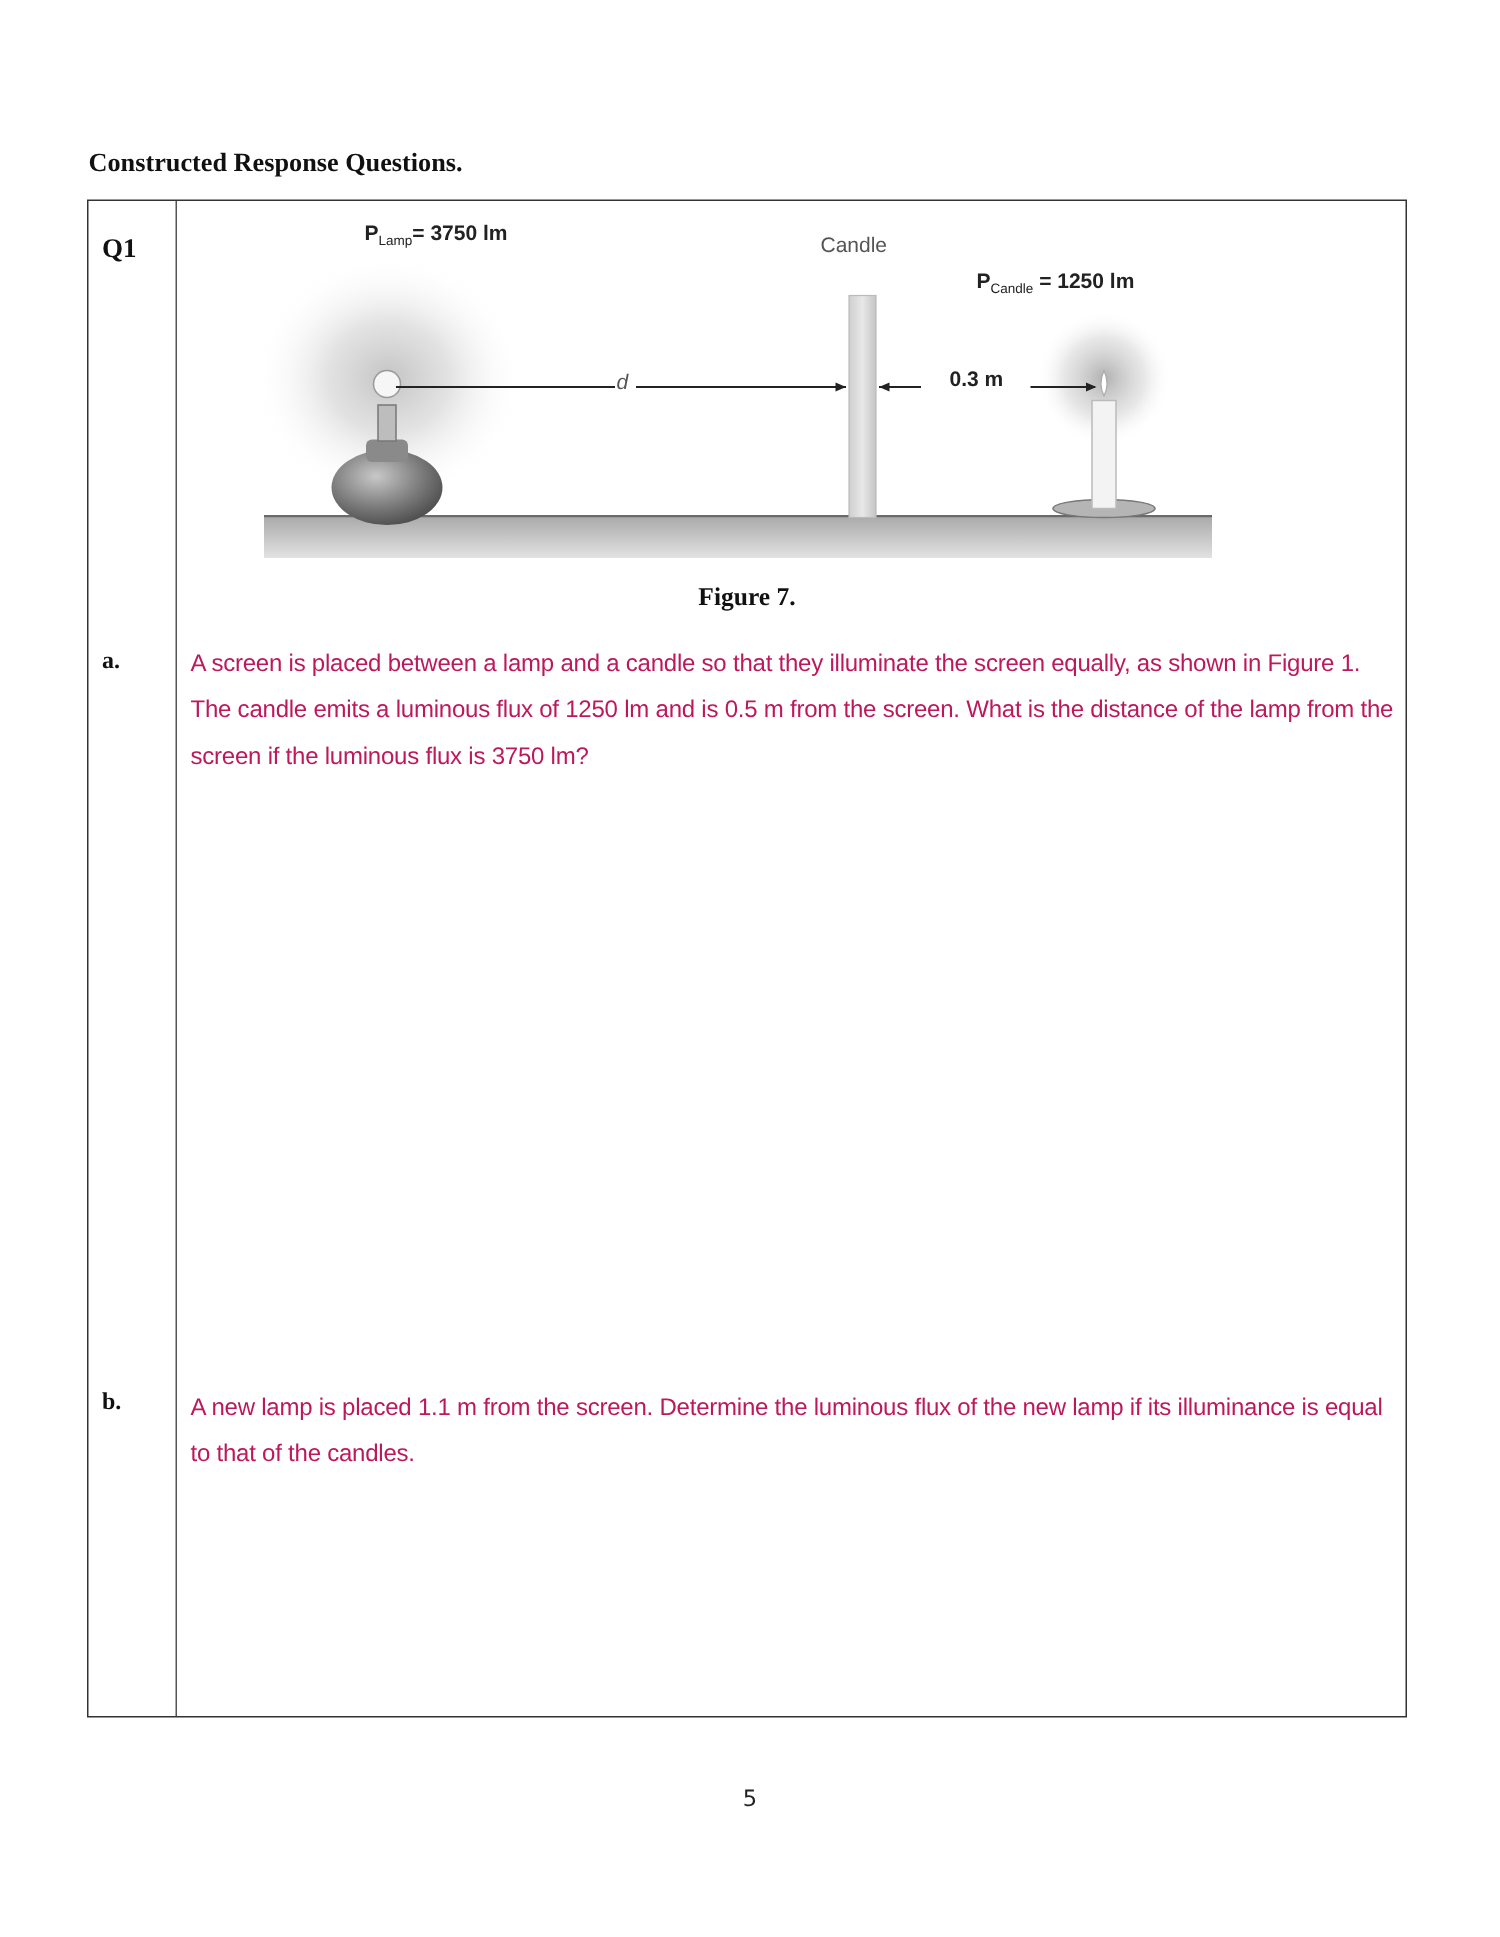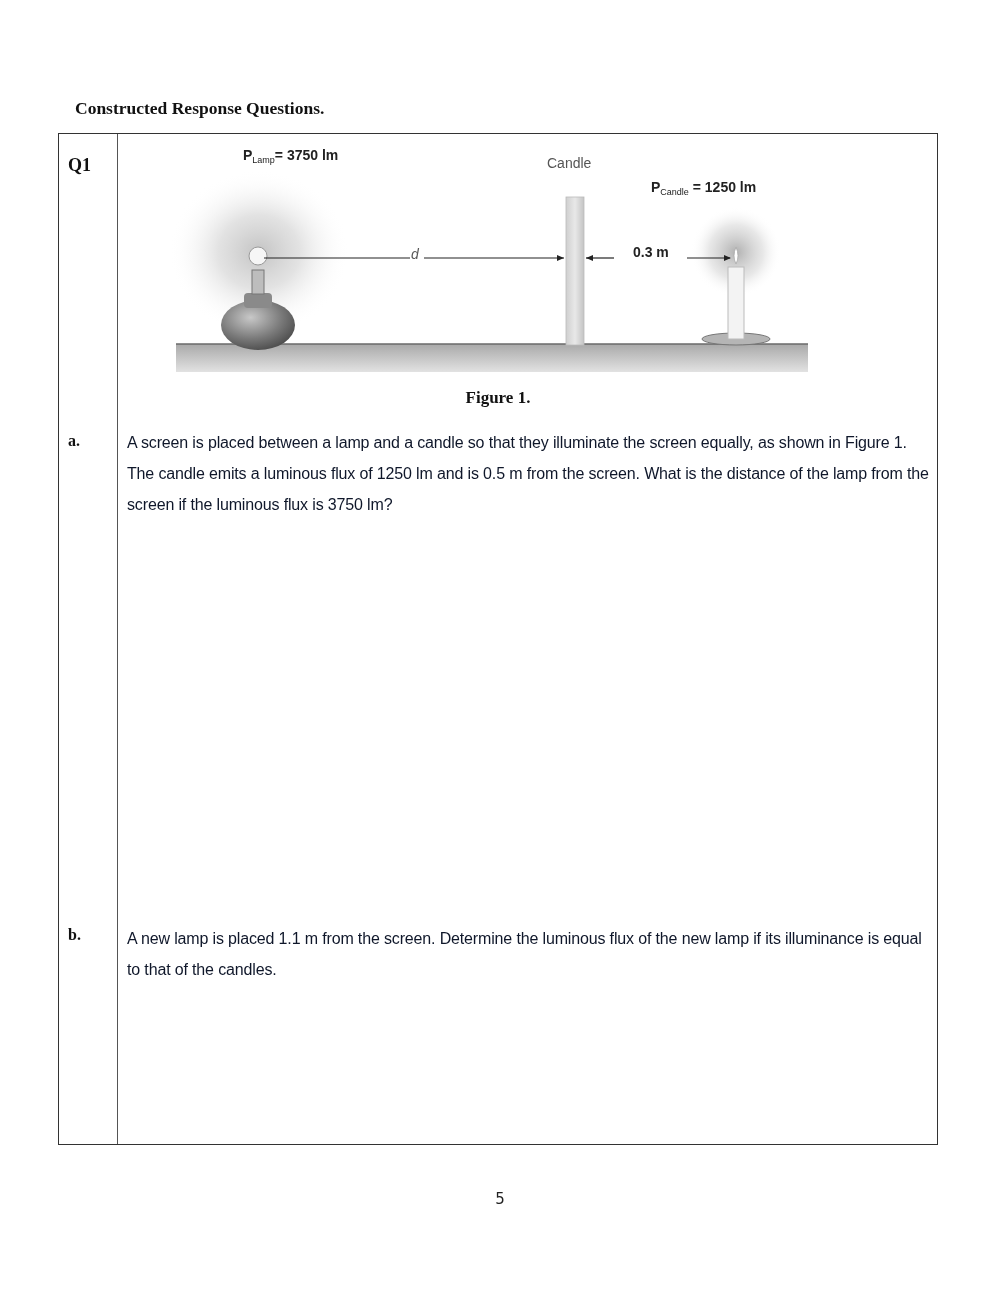--- a/index.html
+++ b/index.html
@@ -1,38 +1,38 @@
 <!DOCTYPE html>
 <html><head>
   <meta charset="utf-8">
   <style>
     html, body { margin: 0; padding: 0; background: #ffffff; }
     body { width: 1000px; height: 1291px; position: relative; overflow: hidden; }
     .heading {
       position: absolute; left: 59px; top: 98px;
-      font-family: "Liberation Serif", serif; font-weight: bold; font-size: 17.5px; color: #111; margin-left: 16px;
+      font-family: "Liberation Serif", serif; font-weight: bold; font-size: 17.5px; color: #111;
     }
     .qtable {
       position: absolute; left: 58px; top: 133px; width: 880px; height: 1012px;
       border: 1.5px solid #333; box-sizing: border-box;
     }
     .divider {
       position: absolute; left: 58px; top: 0; bottom: 0; width: 0;
       border-left: 1.2px solid #555;
     }
     .qlabel {
       position: absolute; left: 9px;
       font-family: "Liberation Serif", serif; font-weight: bold; color: #111;
     }
     .q1 { top: 21px; font-size: 18px; }
     .la { top: 298px; font-size: 16px; }
     .lb { top: 792px; font-size: 16px; }
     .qtext {
       position: absolute; left: 68px; width: 810px;
-      font-family: "Liberation Sans", sans-serif; font-size: 16px; line-height: 31px; color: #0f172a;
+      font-family: "Liberation Sans", sans-serif; font-size: 16px; line-height: 31px; color: #be185d;
       letter-spacing: -0.15px;
     }
     .ta { top: 293px; }
     .tb { top: 789px; }
     .caption {
       position: absolute; left: 0; width: 100%; top: 254px; text-align: center;
       font-family: "Liberation Serif", serif; font-weight: bold; font-size: 17px; color: #111;
     }
     .figure { position: absolute; left: 95px; top: 18px; width: 700px; height: 240px; }
     .flabel { position: absolute; font-family: "Liberation Sans", sans-serif; font-size: 14px; color: #222; font-weight: bold; white-space: nowrap; }
@@ -113,21 +113,21 @@
       </g>
     </svg>
 
     <div class="flabel" style="left:46px; top:-5px;padding-left:43px;"><span>P</span><sub>Lamp</sub><span>= 3750 lm</span></div>
     <div class="flabel" style="left:393px; top:3px; font-weight:normal; color:#555;">Candle</div>
     <div class="flabel" style="left:497px; top:4px;margin-top:23px;"><span>P</span><sub>Candle</sub><span> = 1250 lm</span></div>
     <div class="flabel" style="left:257px; top:94px; font-style:italic; font-weight:normal; color:#555;">d</div>
     <div class="flabel" style="left:479px; top:92px;">0.3 m</div>
   </div>
 
-  <div class="caption">Figure 1.</div>
+  <div class="caption">Figure 7.</div>
 
   <div class="qlabel la">a.</div>
   <div class="qtext ta">A screen is placed between a lamp and a candle so that they illuminate the screen equally, as shown in Figure 1. The candle emits a luminous flux of 1250 lm and is 0.5 m from the screen. What is the distance of the lamp from the screen if the luminous flux is 3750 lm?</div>
 
   <div class="qlabel lb">b.</div>
   <div class="qtext tb">A new lamp is placed 1.1 m from the screen. Determine the luminous flux of the new lamp if its illuminance is equal to that of the candles.</div>
 </div>
 
 <div class="pagenum">5</div>
 

